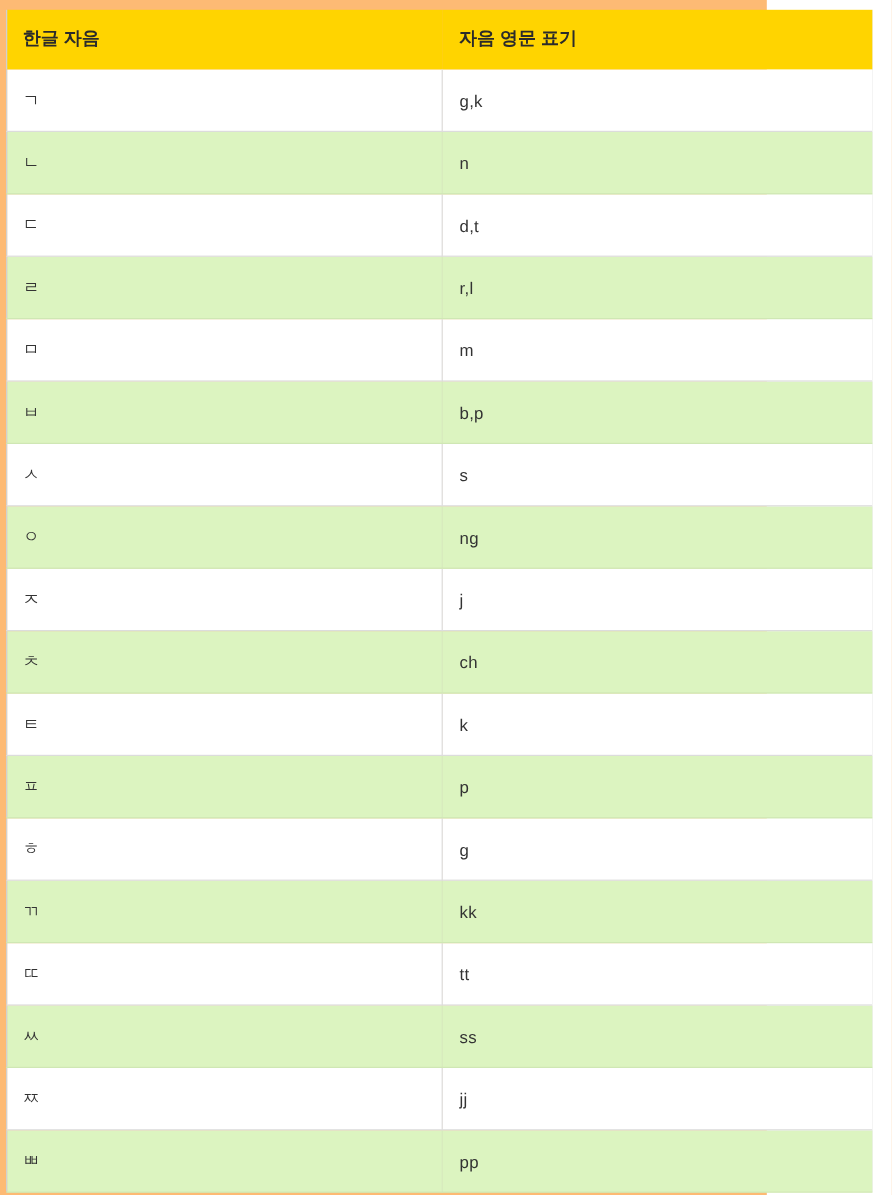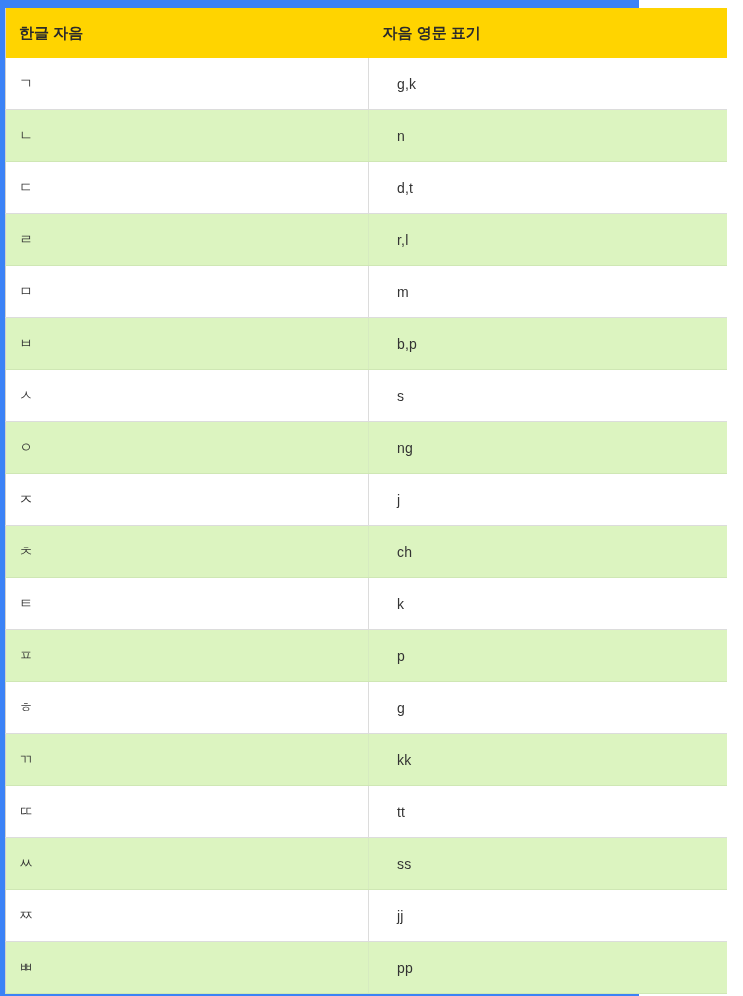--- a/index.html
+++ b/index.html
@@ -10,21 +10,21 @@
   body {
     width: 743px;
     height: 996px;
     overflow: hidden;
     font-family: "Liberation Sans", "DejaVu Sans", sans-serif;
   }
   .page {
     position: relative;
     width: 639px;
     height: 996px;
-    background: #3b82f6;
+    background: #fdba74;
     box-sizing: border-box;
   }
   .table-wrap {
     position: absolute;
     left: 5px;
     top: 8px;
     width: 722px;
     overflow: hidden;
   }
   table.romanization-table {
@@ -61,21 +61,21 @@
     color: #333333;
     vertical-align: middle;
     border-bottom: 1px solid #dcdcdc;
     border-right: 1px solid #dcdcdc;
     background: #ffffff;
     white-space: nowrap;
     letter-spacing: 0.2px;
   }
   tbody td.cell-roman {
     border-right: 0;
-    padding-left: 28px;
+    padding-left: 14px;
   }
   tbody tr.alt td {
     background: #DCF4C0;
     border-bottom-color: #cfe7b4;
     border-right-color: #d6ebc0;
   }
   tbody tr.alt td.cell-hangul {
     border-right-color: #d6ebc0;
   }
 </style>

